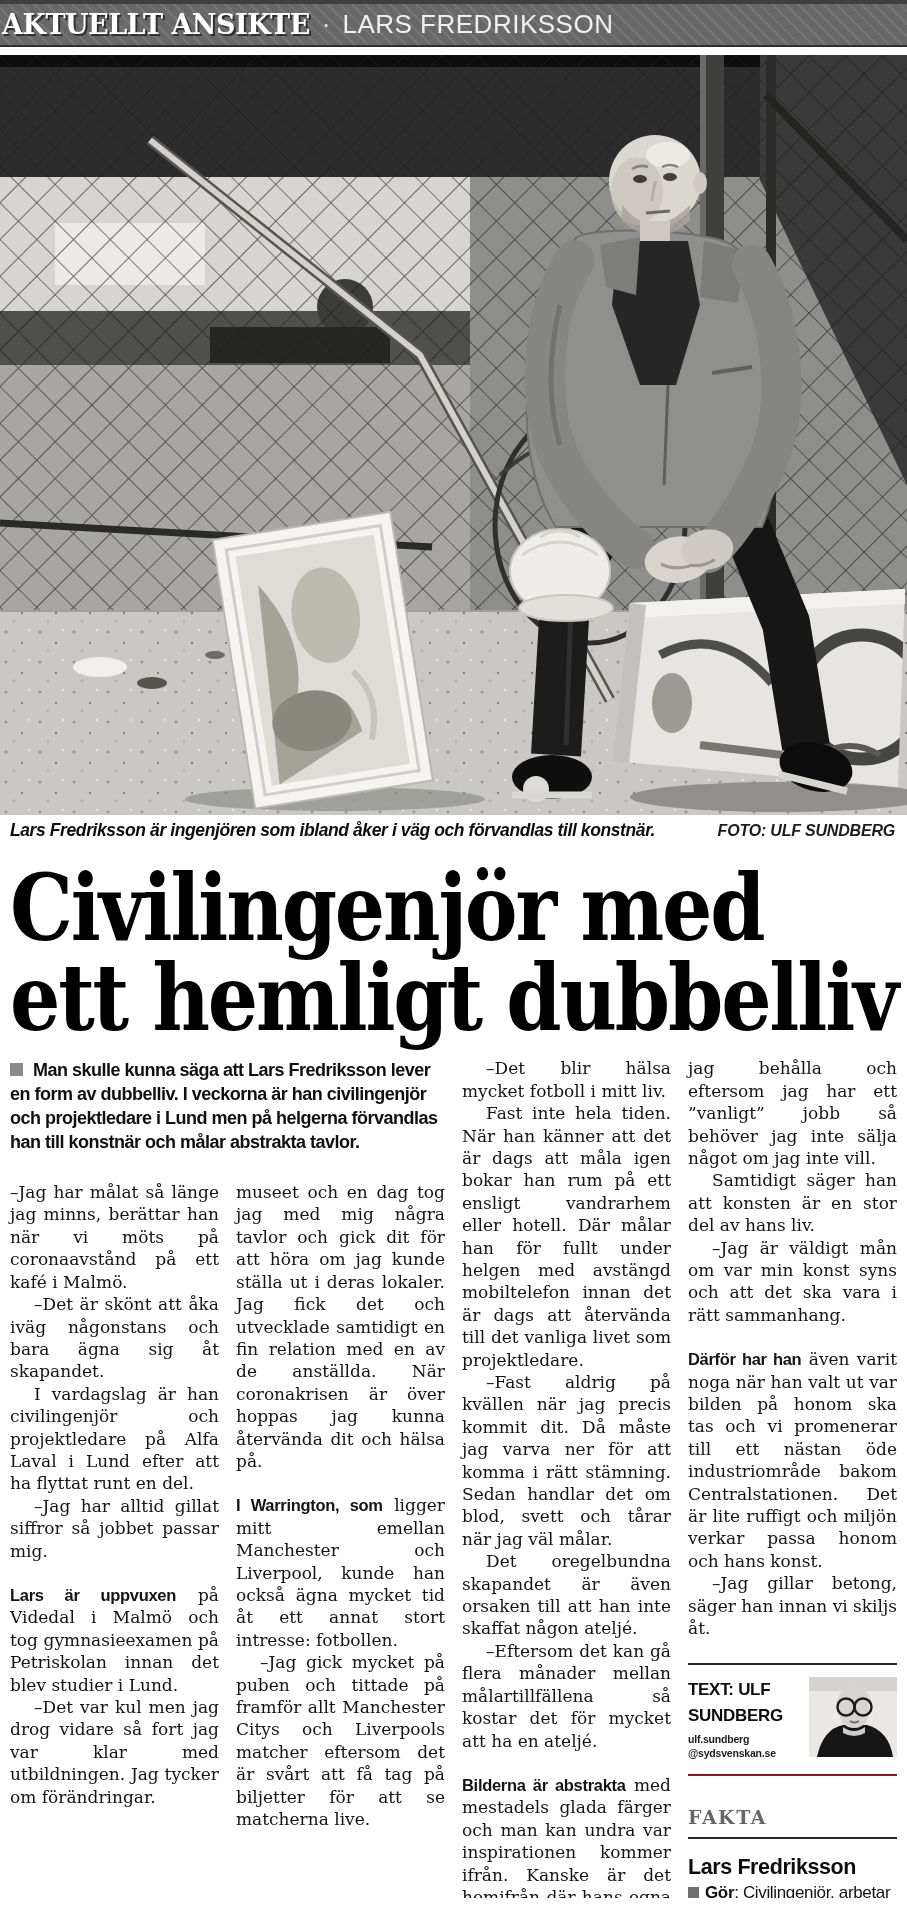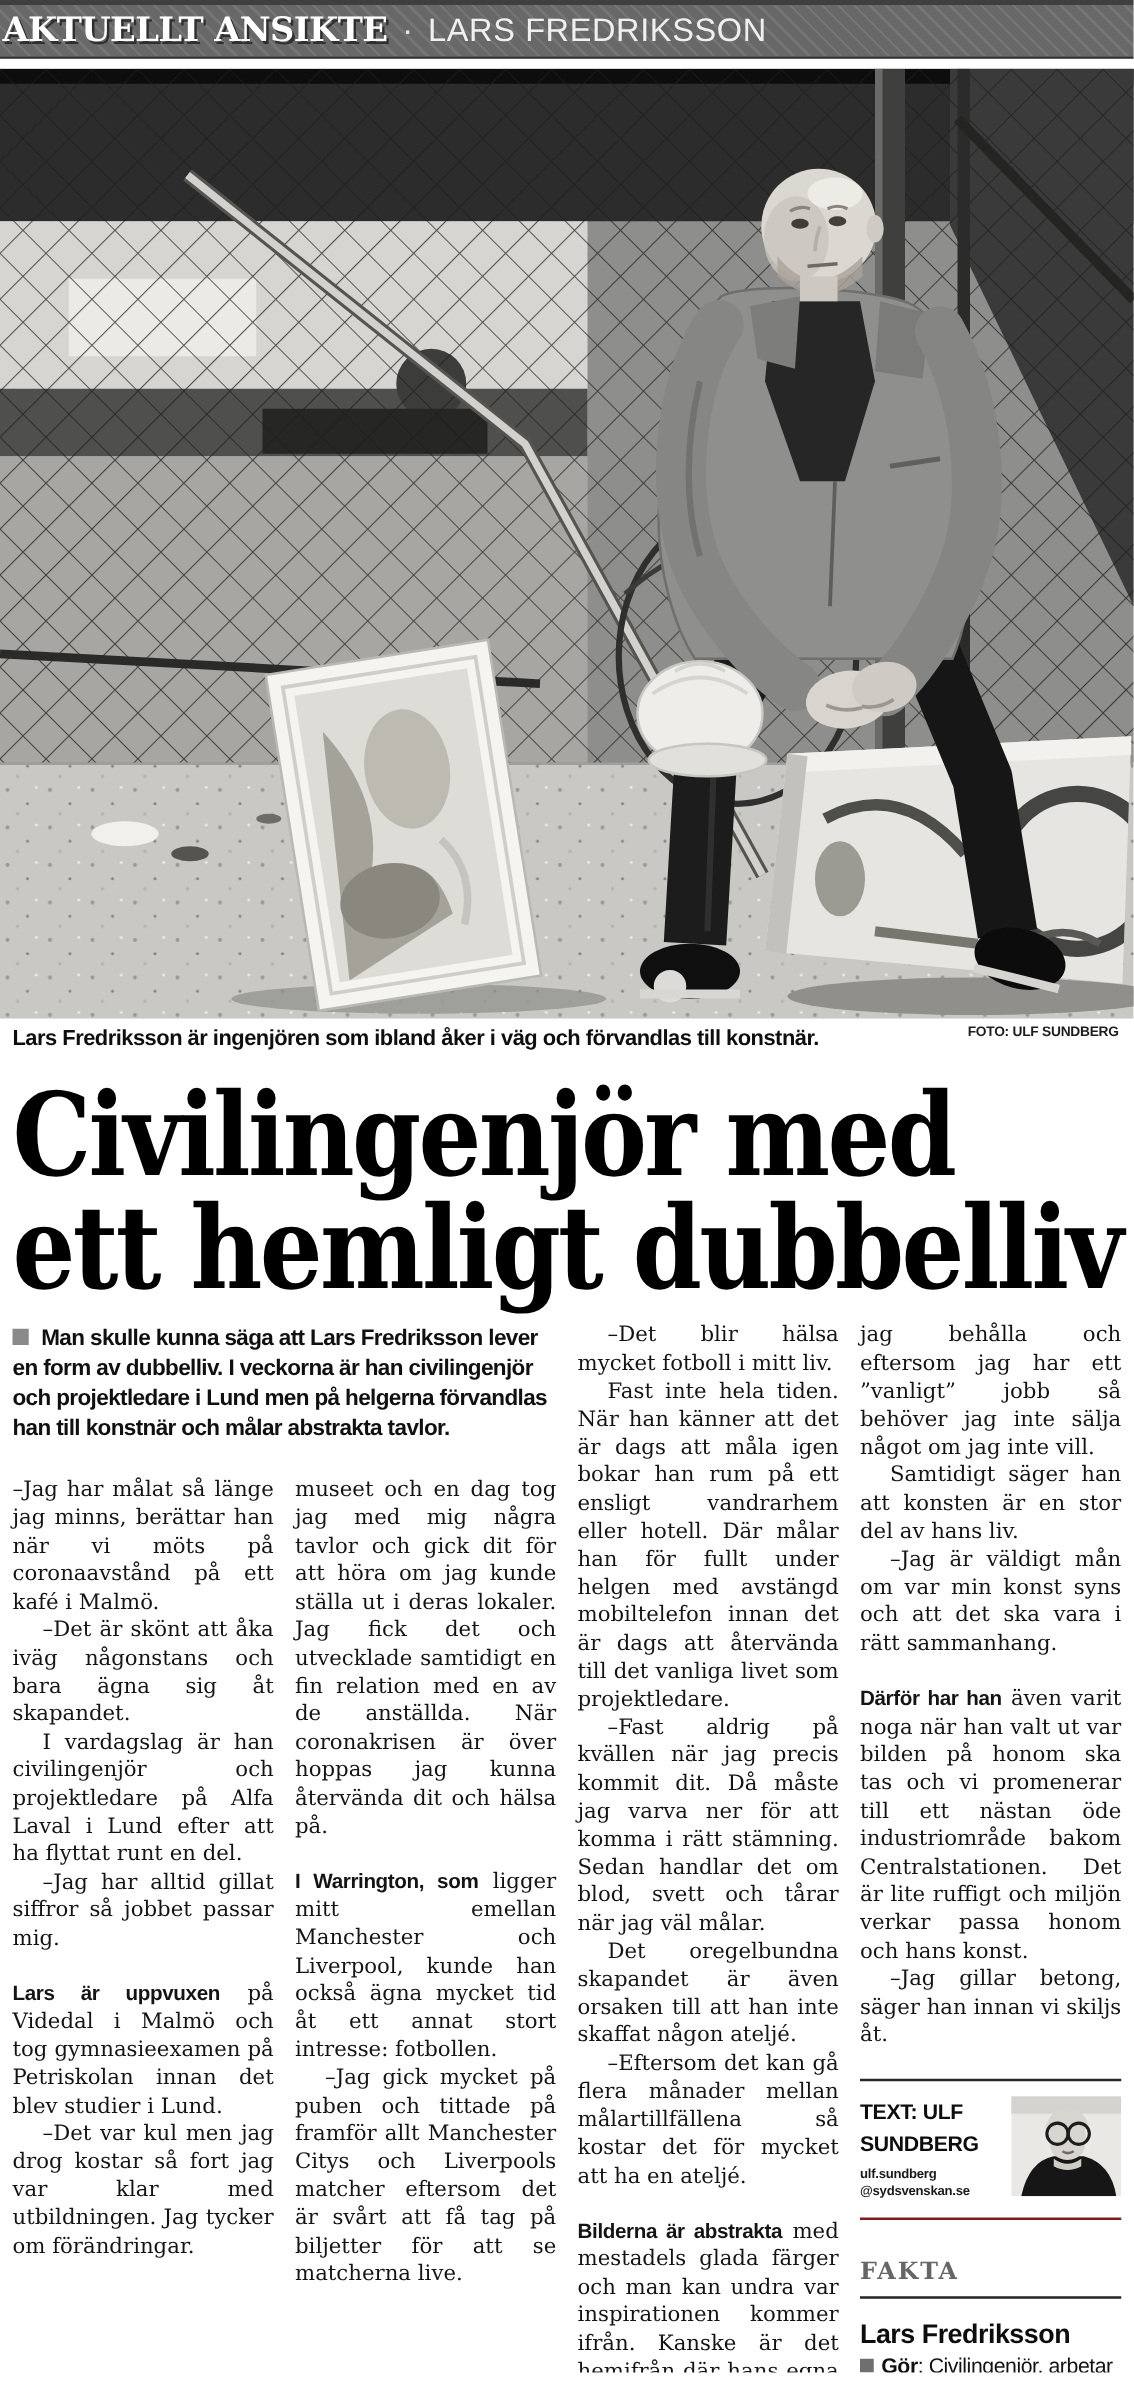--- a/index.html
+++ b/index.html
@@ -20,29 +20,30 @@
   }
   .banner-sep{color:#e8e8e8;font-size:26px;font-family:"Liberation Sans",sans-serif;}
   .banner-name{
     font-family:"Liberation Sans",sans-serif;font-size:26px;color:#f0f0f0;
     letter-spacing:.5px;white-space:nowrap;
   }
   
   .photo-wrap{margin-top:8px;line-height:0;}
   
   .caption-row{
-    display:flex;justify-content:space-between;align-items:flex-start;
+    display:flex;justify-content:space-between;align-items:center;
     padding:5px 12px 0 10px;
+    font-style:italic;
   }
   .caption{
     font-family:"Liberation Sans",sans-serif;font-weight:bold;font-size:17.5px;
     letter-spacing:-.4px;color:#0e0e0e;
   }
   .credit{
-    font-family:"Liberation Sans",sans-serif;font-weight:bold;font-size:11px;
+    font-family:"Liberation Sans",sans-serif;font-weight:bold;font-size:16px;
     letter-spacing:-.2px;color:#1c1c1c;white-space:nowrap;
   }
   
   .headline{padding:22px 10px 0;}
   .hl{
     display:block;font-family:"DejaVu Serif",serif;font-weight:bold;
     font-size:92px;line-height:.98;letter-spacing:-2.5px;color:#000;
     transform:scaleX(.86);transform-origin:left top;white-space:nowrap;
   }
   
@@ -251,21 +252,21 @@
 <div class="article">
   <div class="left-half">
     <p class="intro"><span class="sq"></span><span>Man skulle kunna säga att Lars Fredriksson lever en form av dubbelliv. I veckorna är han civilingenjör och projektledare i Lund men på helgerna förvandlas han till konstnär och målar abstrakta tavlor.</span></p>
     <div class="cols2">
       <div class="bodytext">
           <p class="">–Jag har målat så länge jag minns, berättar han när vi möts på coronaavstånd på ett kafé i Malmö.</p>
           <p class="indent ">–Det är skönt att åka iväg någonstans och bara ägna sig åt skapandet.</p>
           <p class="indent ">I vardagslag är han civilingenjör och projektledare på Alfa Laval i Lund efter att ha flyttat runt en del.</p>
           <p class="indent ">–Jag har alltid gillat siffror så jobbet passar mig.</p>
           <p class="space-before "><b class="lead-in">Lars är uppvuxen</b> på Videdal i Malmö och tog gymnasieexamen på Petriskolan innan det blev studier i Lund.</p>
-          <p class="indent ">–Det var kul men jag drog kostar så fort jag var klar med utbildningen. Jag tycker om förändringar.</p>
+          <p class="indent ">–Det var kul men jag drog vidare så fort jag var klar med utbildningen. Jag tycker om förändringar.</p>
         </div>
       <div class="bodytext">
           <p class="">museet och en dag tog jag med mig några tavlor och gick dit för att höra om jag kunde ställa ut i deras lokaler. Jag fick det och utvecklade samtidigt en fin relation med en av de anställda. När coronakrisen är över hoppas jag kunna återvända dit och hälsa på.</p>
           <p class="space-before "><b class="lead-in">I Warrington, som</b> ligger mitt emellan Manchester och Liverpool, kunde han också ägna mycket tid åt ett annat stort intresse: fotbollen.</p>
           <p class="indent ">–Jag gick mycket på puben och tittade på framför allt Manchester Citys och Liverpools matcher eftersom det är svårt att få tag på biljetter för att se matcherna live.</p>
         </div>
     </div>
   </div>
 
   <div class="bodytext">

